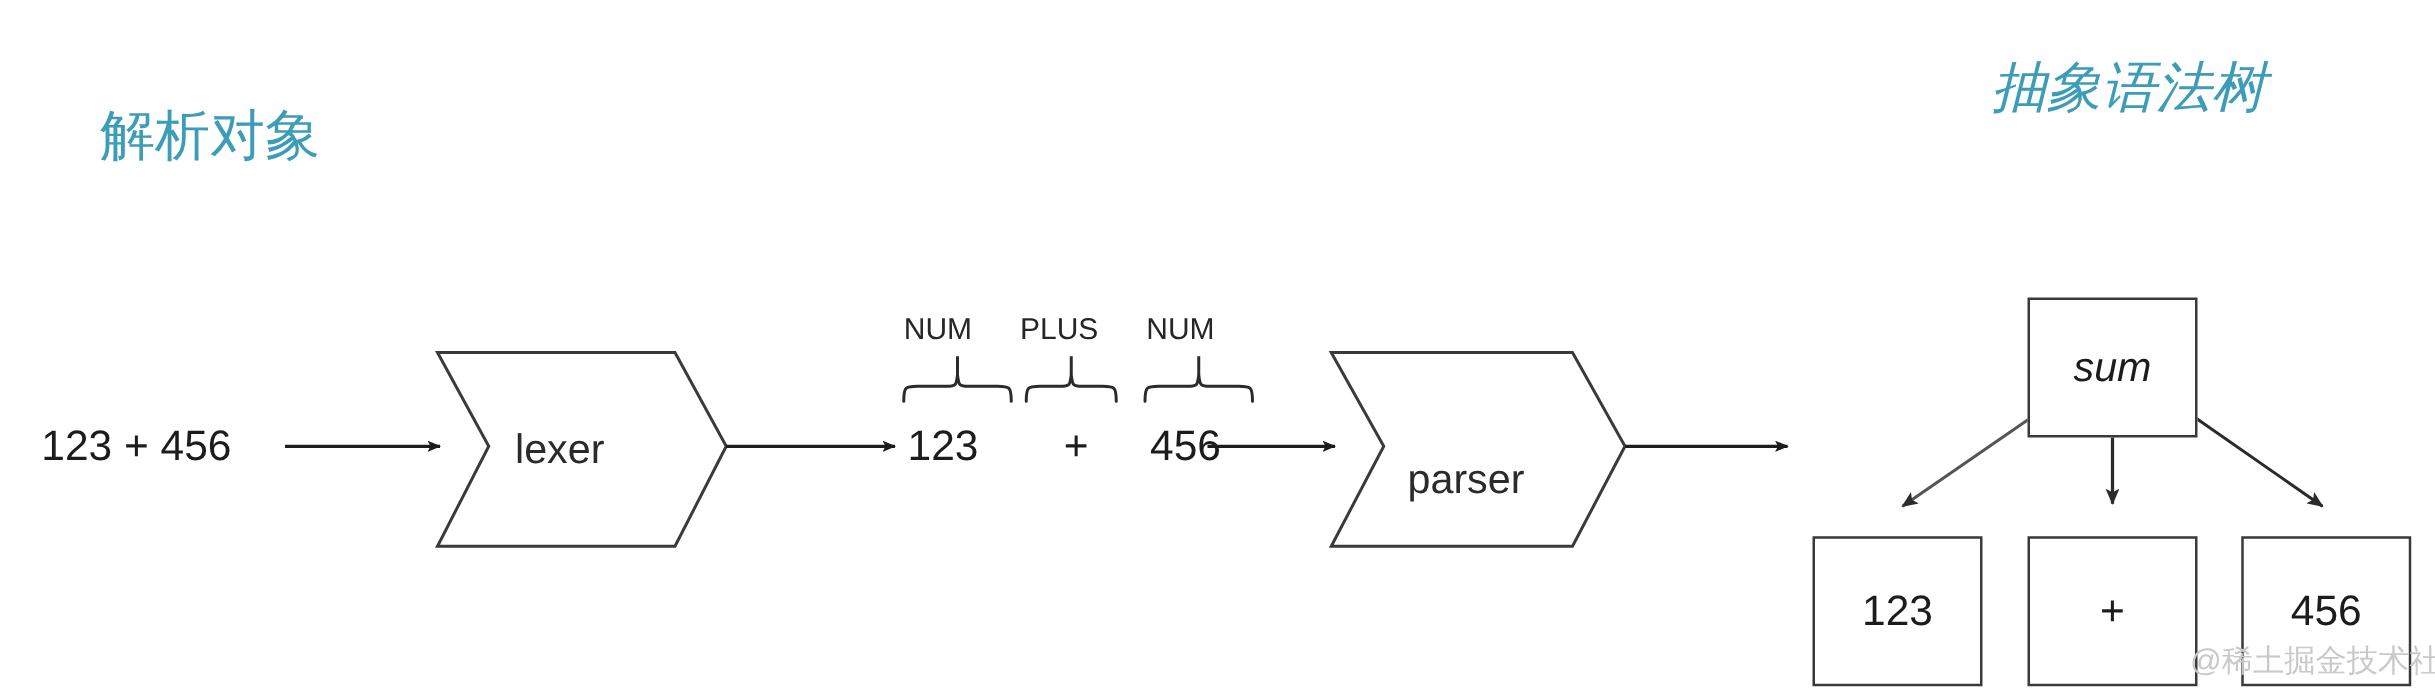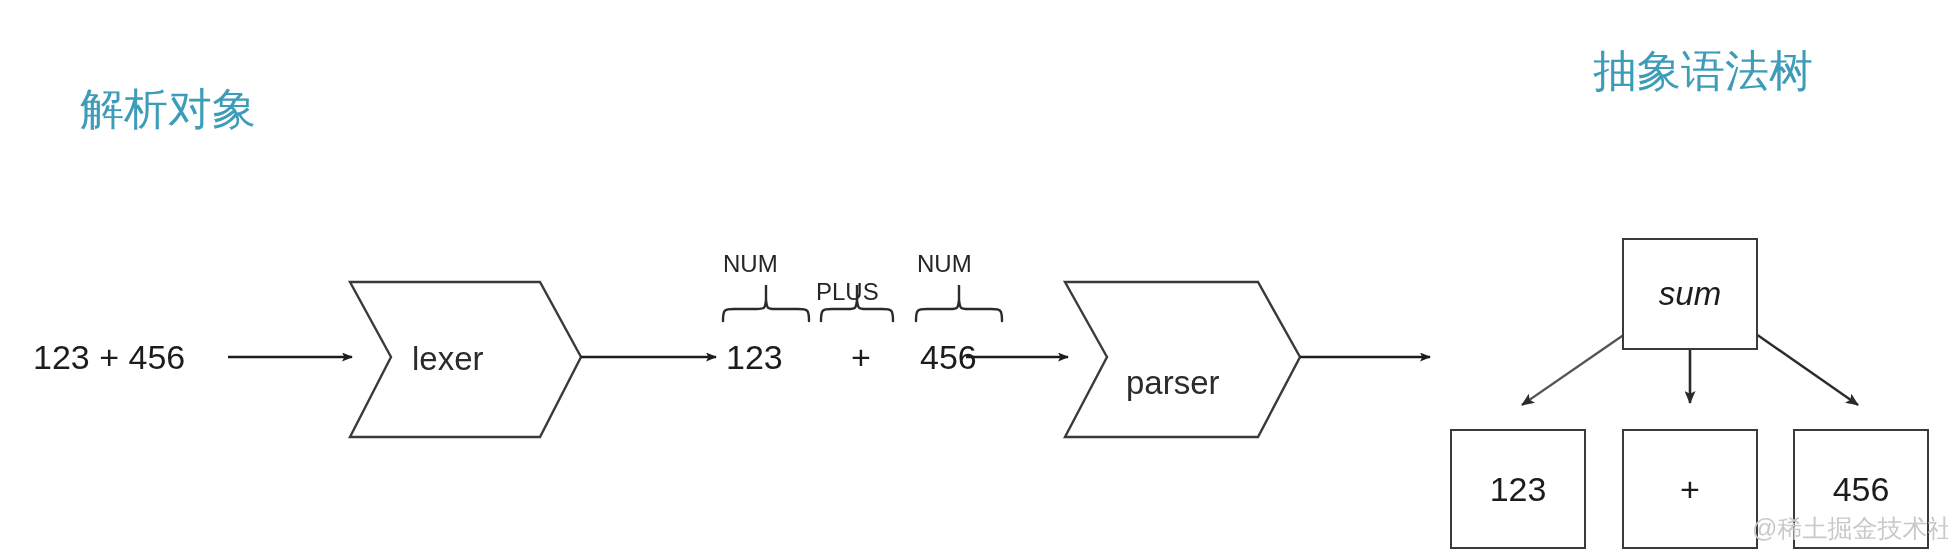--- a/index.html
+++ b/index.html
@@ -35,20 +35,21 @@
   }
   #label-ast {
     left: 1538px;
     top: 46px;
     font-size: 44px;
     text-align: center;
     width: 330px;
   }
   #label-ast .ast-line {
     display: block;
+    font-style: italic;
   }
 
   .mono-text {
     position: absolute;
     color: #1c1c1c;
     font-family: "Liberation Sans", sans-serif;
     font-size: 33px;
     white-space: nowrap;
   }
 
@@ -76,21 +77,21 @@
   }
 
   .token-label {
     position: absolute;
     color: #262626;
     font-size: 24px;
     font-family: "Liberation Sans", sans-serif;
     white-space: nowrap;
   }
   #tok-lbl-0 { left: 723px; top: 250px; }
-  #tok-lbl-1 { left: 816px; top: 250px; margin-top: 28px; }
+  #tok-lbl-1 { left: 816px; top: 250px; }
   #tok-lbl-2 { left: 917px; top: 250px; }
 
   .token-value {
     position: absolute;
     color: #1c1c1c;
     font-size: 34px;
     font-family: "Liberation Sans", sans-serif;
     white-space: nowrap;
   }
   #tok-val-0 { left: 726px; top: 338px; }

